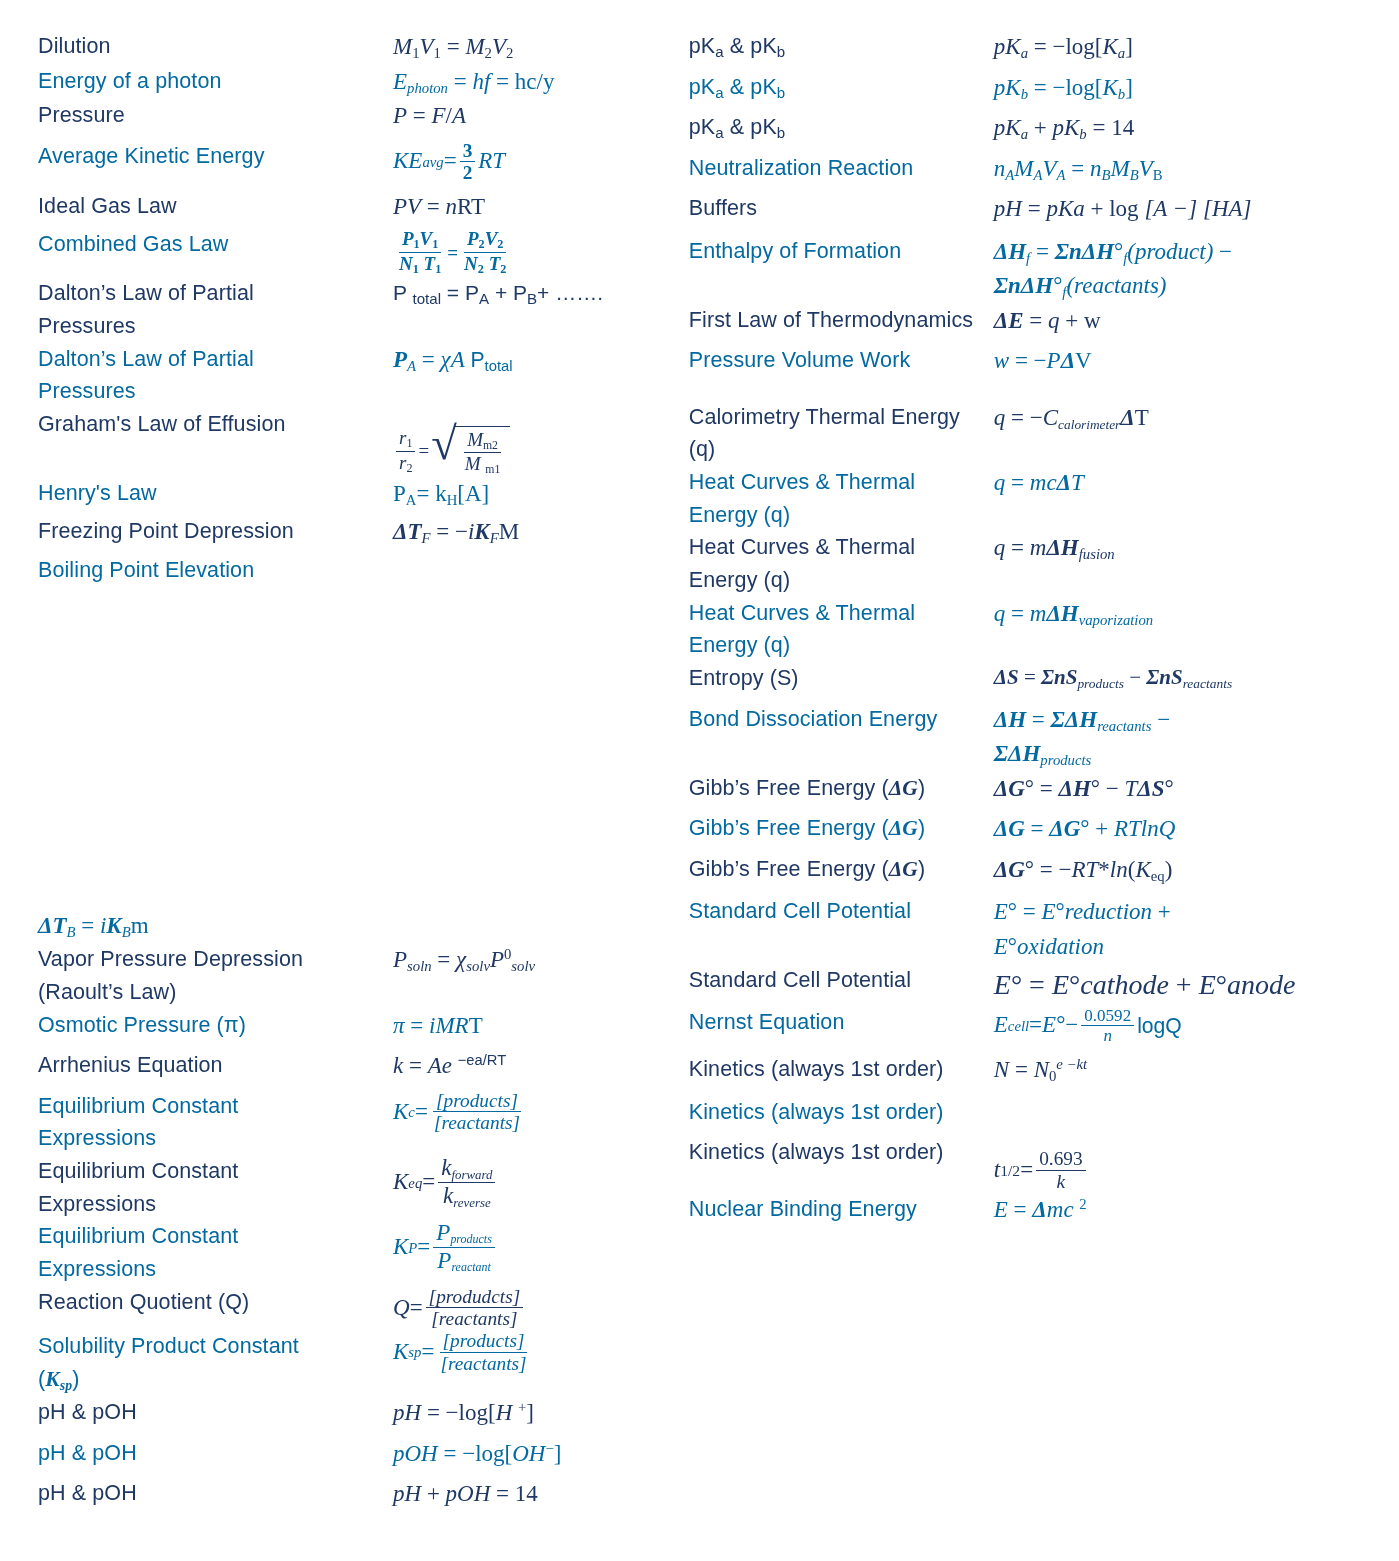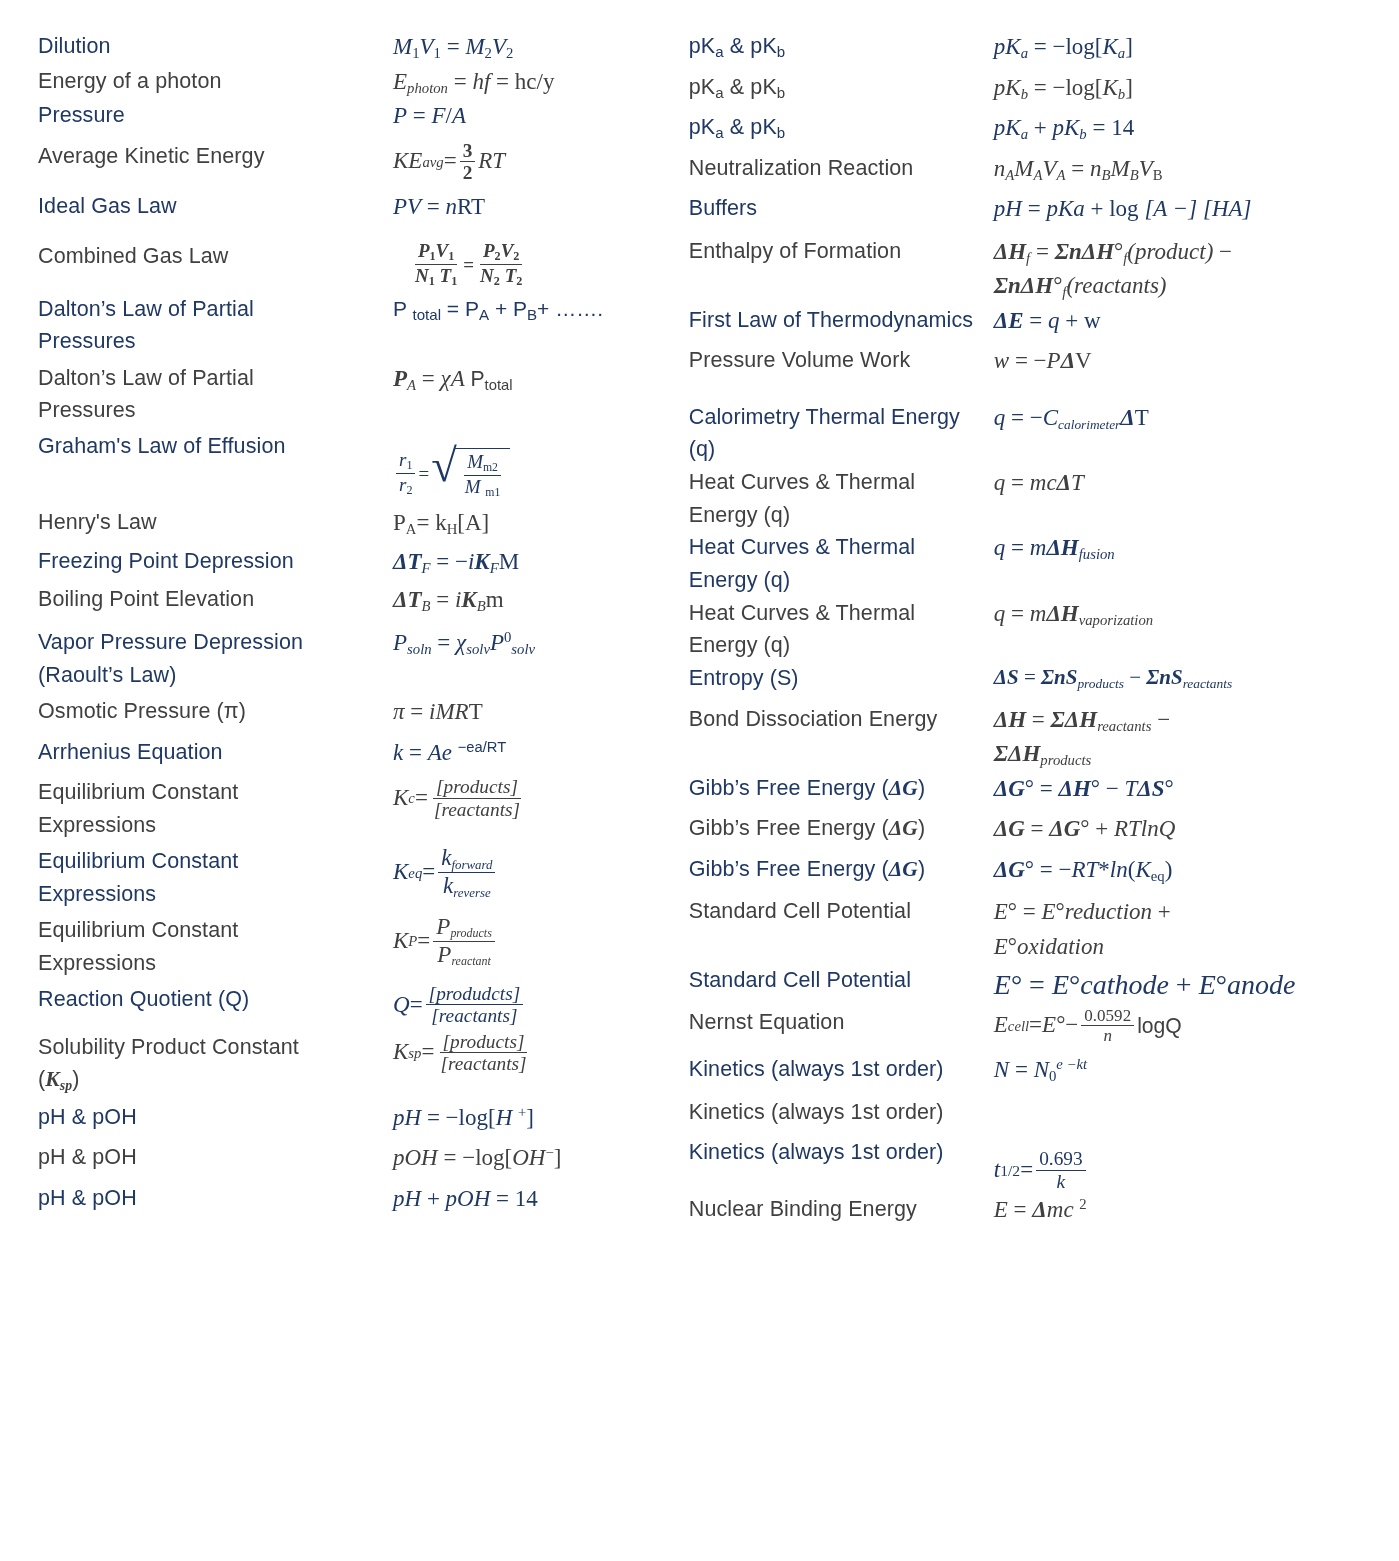--- a/index.html
+++ b/index.html
@@ -44,21 +44,21 @@
 
   .formula {
     font-family: "Liberation Serif", serif;
     font-size: 23px;
     line-height: 1.5;
     flex: 1 1 auto;
     white-space: nowrap;
   }
   .formula.wrap { white-space: normal; }
 
-  .red  { color: #404040; }
+  .red  { color: #0369a1; }
   .navy { color: #1f3864; }
 
   
   .it  { font-style: italic; }
   .bi  { font-style: italic; font-weight: bold; }
   .up  { font-style: normal; }
   sub  { font-size: 0.64em; vertical-align: -0.28em; font-style: italic; }
   sup  { font-size: 0.64em; vertical-align: 0.52em; }
   sub.up, sup.up { font-style: normal; }
 
@@ -135,21 +135,21 @@
       </div>
     </div>
 
     <div class="row" style="margin-top:6px;">
       <div class="label navy">Ideal Gas Law</div>
       <div class="formula navy">
         <span class="it">PV</span> = <span class="it">n</span><span class="up">RT</span>
       </div>
     </div>
 
-    <div class="row" style="margin-top:16px;gap:16px;">
+    <div class="row" style="margin-top:4px;">
       <div class="label red">Combined Gas Law</div>
       <div class="formula red vmid" style="font-size:19px;">
         <span class="frac">
           <span class="num"><span class="bi">P</span><sub class="up"><b>1</b></sub><span class="bi">V</span><sub class="up"><b>1</b></sub></span>
           <span class="den"><span class="bi">N</span><sub class="up"><b>1</b></sub> <span class="bi">T</span><sub class="up"><b>1</b></sub></span>
         </span>
         <b>=</b>
         <span class="frac">
           <span class="num"><span class="bi">P</span><sub class="up"><b>2</b></sub><span class="bi">V</span><sub class="up"><b>2</b></sub></span>
           <span class="den"><span class="bi">N</span><sub class="up"><b>2</b></sub> <span class="bi">T</span><sub class="up"><b>2</b></sub></span>
@@ -212,21 +212,21 @@
       </div>
     </div>
 
     <div class="row" style="margin-top:4px;">
       <div class="label navy">Freezing Point Depression</div>
       <div class="formula navy">
         <span class="bi">ΔT</span><sub>F</sub> = −<span class="it">i</span><span class="bi">K</span><sub>F</sub><span class="up">M</span>
       </div>
     </div>
 
-    <div class="row" style="margin-top:4px;">
+    <div class="row" style="margin-top:4px;flex-direction:column;">
       <div class="label red">Boiling Point Elevation</div>
       <div class="formula red">
         <span class="bi">ΔT</span><sub>B</sub> = <span class="it">i</span><span class="bi">K</span><sub>B</sub><span class="up">m</span>
       </div>
     </div>
 
     <div class="gap-lg"></div>
 
     <div class="row">
       <div class="label navy">

